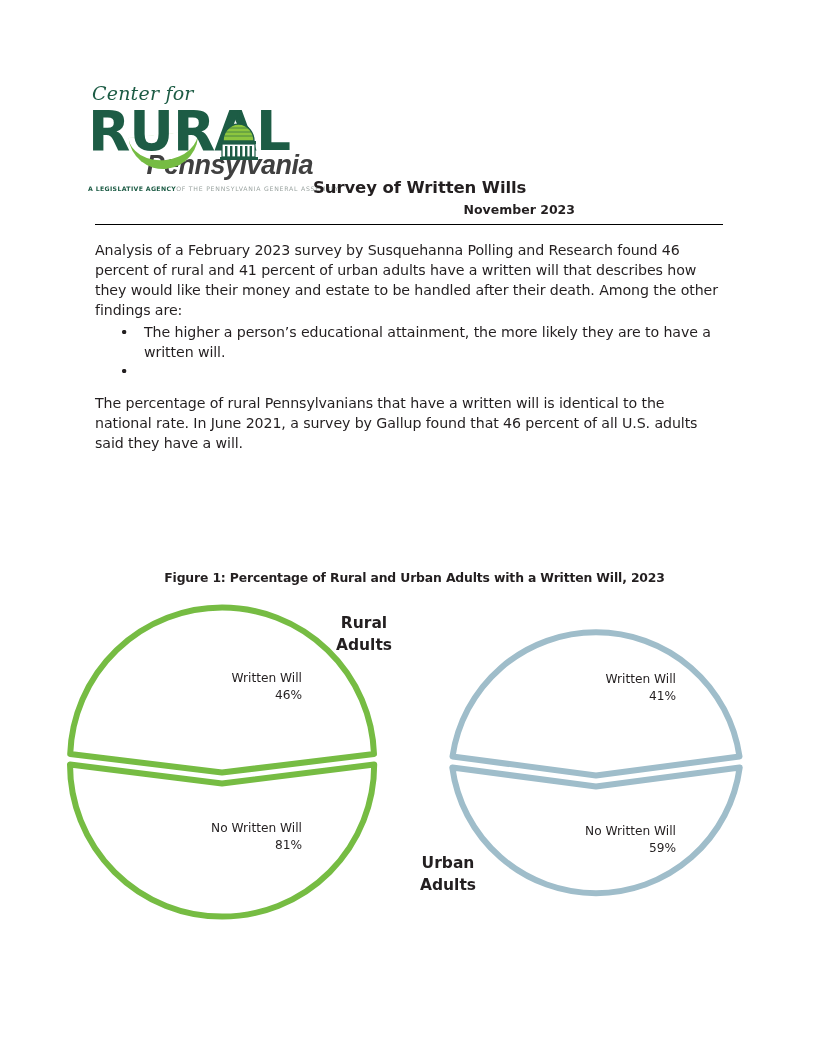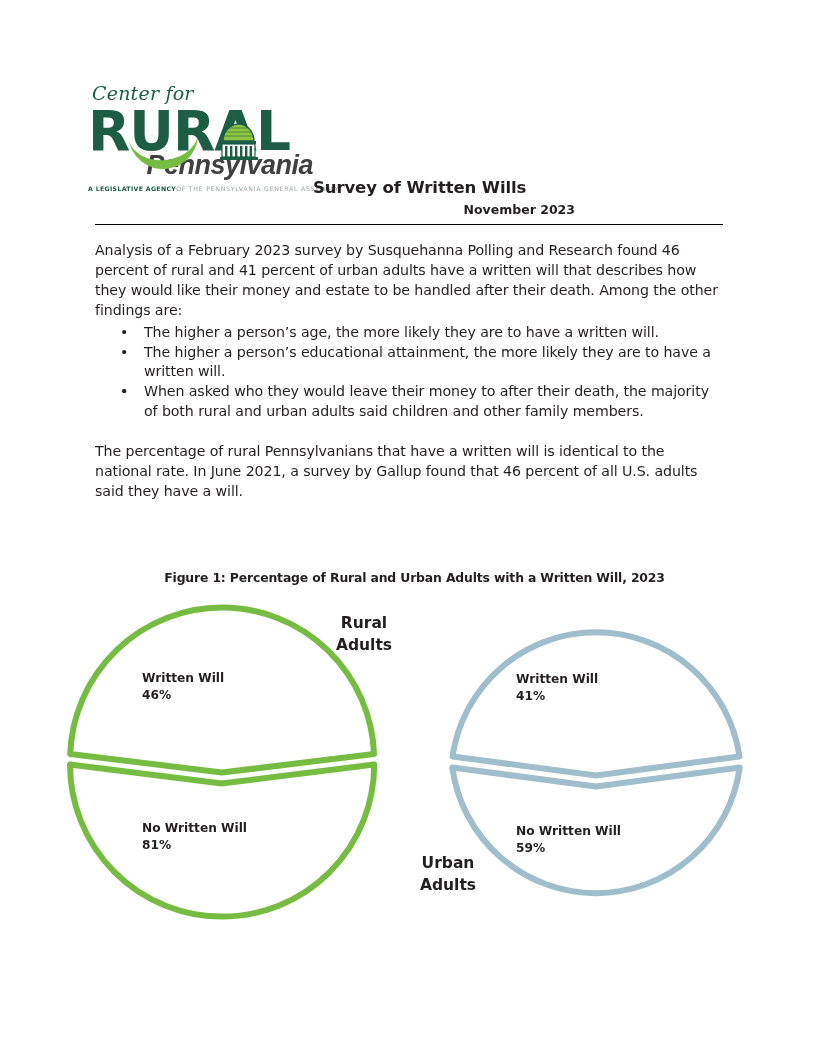--- a/index.html
+++ b/index.html
@@ -161,21 +161,21 @@
     margin-bottom: 0;
   }
   .bullets li .bullet-dot {
     position: absolute;
     left: 25px;
     top: 0;
     font-size: 14.2px;
     line-height: 19.9px;
   }
   .closing-para {
-    margin-top: 20px;
+    margin-top: 32px;
   }
 
   
   .figure-caption {
     position: absolute;
     left: 0;
     top: 570px;
     width: 813px;
     text-align: center;
     font-size: 12.4px;
@@ -191,23 +191,23 @@
     width: 813px;
     height: 350px;
   }
   .pie-svg {
     position: absolute;
     left: 0;
     top: 0;
   }
   .pie-label {
     position: absolute;
-    text-align: left;
+    text-align: right;
     font-size: 12.2px;
-    font-weight: bold;
+    font-weight: normal;
     line-height: 17px;
     color: #231f20;
     white-space: nowrap;
   }
   .group-label {
     position: absolute;
     font-size: 15.5px;
     font-weight: bold;
     line-height: 22px;
     color: #231f20;
@@ -257,32 +257,30 @@
   <div class="doc-date">November 2023</div>
   <div class="header-rule"></div>
 </div>
 
 <div class="content">
   <p class="intro-para">Analysis of a February 2023 survey by Susquehanna Polling and Research found 46 percent of rural and 41 percent of urban adults have a written will that describes how they would like their money and estate to be handled after their death. Among the other findings are:</p>
 
   <ul class="bullets">
     <li>
       <span class="bullet-dot">•</span>
-      <span>The higher a person’s age, the more likely they are to have a written will.</span>
     </li>
     <li>
       <span class="bullet-dot">•</span>
       <span>The higher a person’s educational attainment, the more likely they are to have a written will.</span>
     </li>
     <li>
       <span class="bullet-dot">•</span>
     </li>
     <li>
       <span class="bullet-dot">•</span>
-      <span>When asked who they would leave their money to after their death, the majority of both rural and urban adults said children and other family members.</span>
     </li>
   </ul>
 
   <p class="closing-para">The percentage of rural Pennsylvanians that have a written will is identical to the national rate. In June 2021, a survey by Gallup found that 46 percent of all U.S. adults said they have a will.</p>
 </div>
 
 <div class="figure-caption">Figure 1: Percentage of Rural and Urban Adults with a Written Will, 2023</div>
 
 <div class="figure-area">
 

